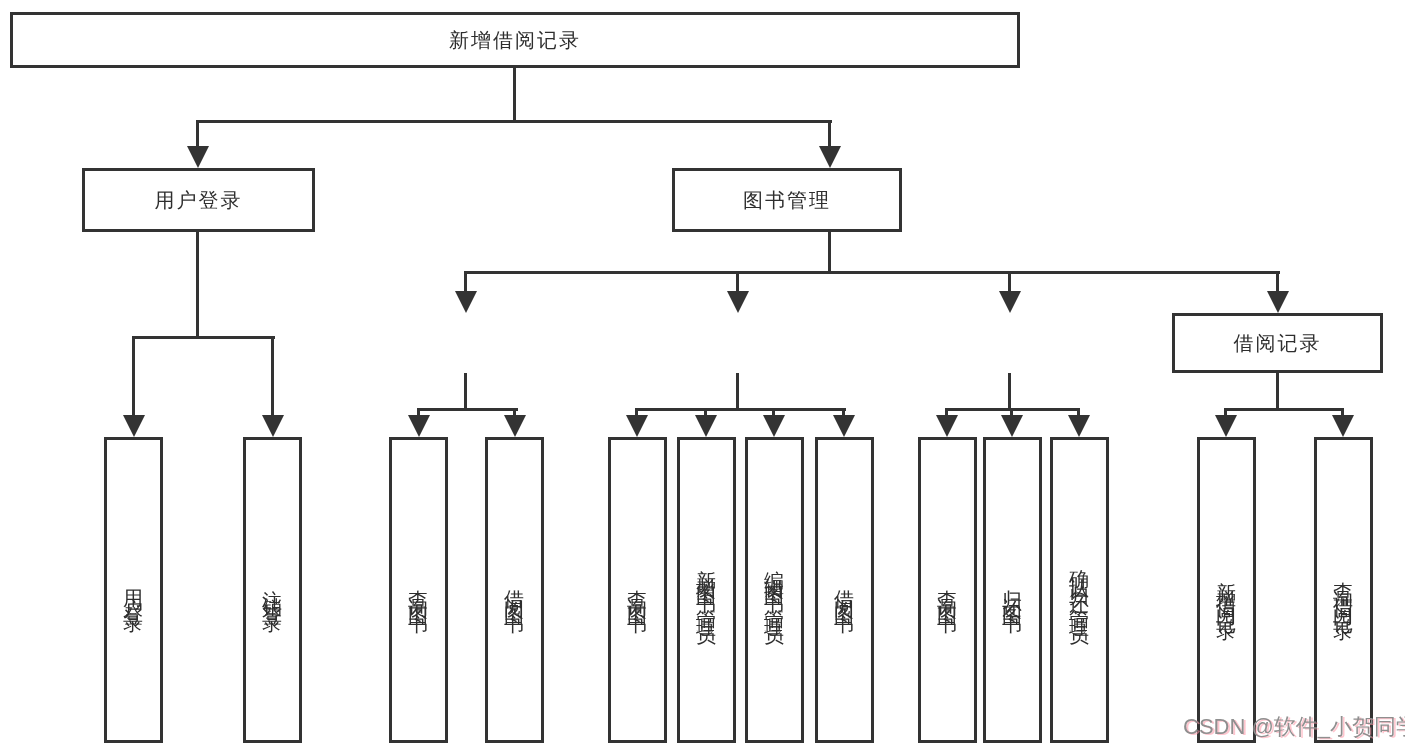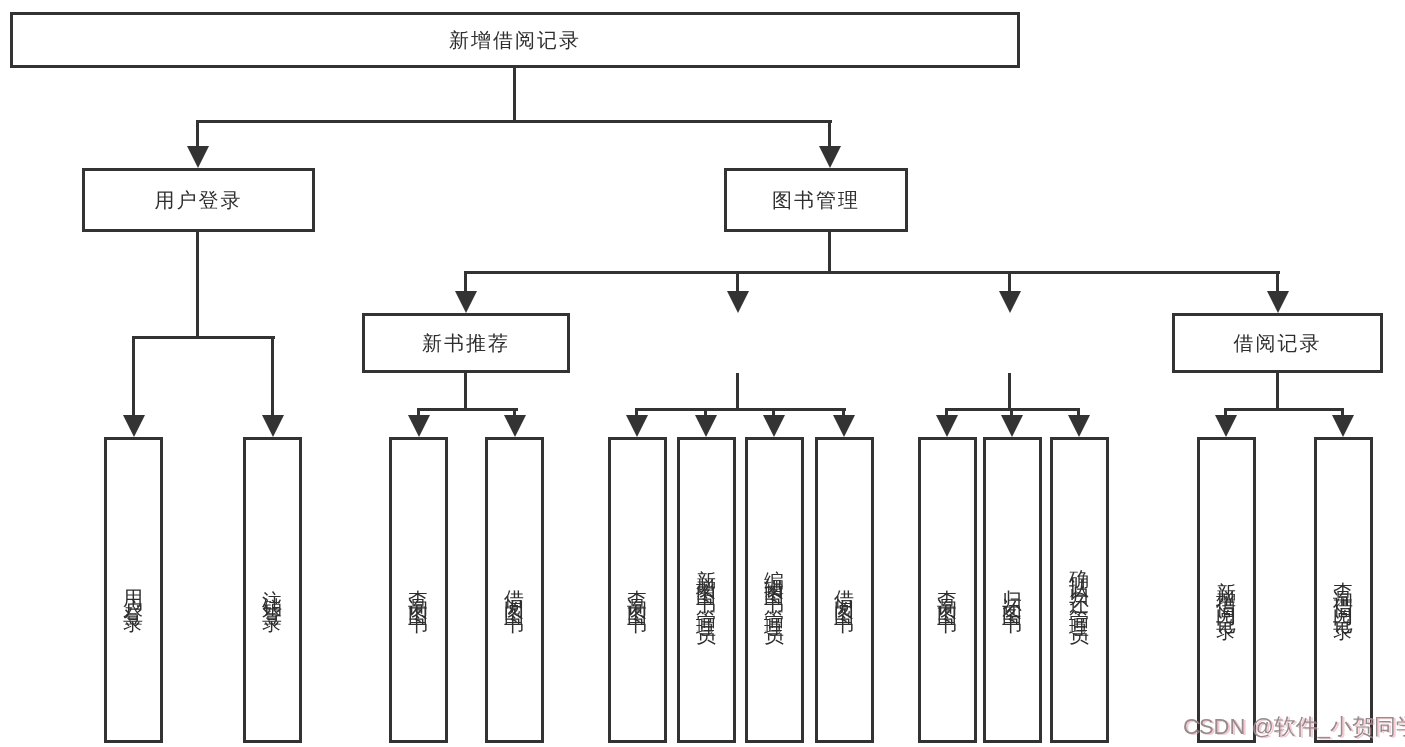--- a/index.html
+++ b/index.html
@@ -35,41 +35,40 @@
   <div class="node" style="left:10px;top:12px;width:1010px;height:56px">新增借阅记录</div>
 
   <div class="vl" style="left:513px;top:68px;height:52px"></div>
   <div class="hl" style="left:196px;top:120px;width:636px"></div>
   <div class="vl" style="left:196px;top:120px;height:30px"></div>
   <div class="tri" style="left:187px;top:146px"></div>
   <div class="vl" style="left:828px;top:120px;height:30px"></div>
   <div class="tri" style="left:819px;top:146px"></div>
 
   <div class="node" style="left:82px;top:168px;width:233px;height:64px">用户登录</div>
-  <div class="node" style="left:724px;top:168px;width:184px;height:64px">图书管理</div>
+  <div class="node" style="left:672px;top:168px;width:230px;height:64px">图书管理</div>
 
   <div class="vl" style="left:196px;top:232px;height:106px"></div>
   <div class="hl" style="left:132px;top:336px;width:143px"></div>
   <div class="vl" style="left:132px;top:336px;height:84px"></div>
   <div class="tri" style="left:123px;top:415px"></div>
   <div class="vl" style="left:271px;top:336px;height:84px"></div>
   <div class="tri" style="left:262px;top:415px"></div>
 
   <div class="vl" style="left:828px;top:232px;height:39px"></div>
   <div class="hl" style="left:464px;top:271px;width:816px"></div>
   <div class="vl" style="left:464px;top:271px;height:26px"></div>
   <div class="tri" style="left:455px;top:291px"></div>
   <div class="vl" style="left:736px;top:271px;height:26px"></div>
   <div class="tri" style="left:727px;top:291px"></div>
   <div class="vl" style="left:1008px;top:271px;height:26px"></div>
   <div class="tri" style="left:999px;top:291px"></div>
   <div class="vl" style="left:1276px;top:271px;height:26px"></div>
   <div class="tri" style="left:1267px;top:291px"></div>
 
-  <div class="node" style="left:362px;top:313px;width:208px;height:60px">新书推荐</div>
   <div class="node" style="left:1172px;top:313px;width:211px;height:60px">借阅记录</div>
 
   <div class="vl" style="left:464px;top:373px;height:38px"></div>
   <div class="hl" style="left:417px;top:408px;width:101px"></div>
   <div class="vl" style="left:417px;top:408px;height:12px"></div>
   <div class="tri" style="left:408px;top:415px"></div>
   <div class="vl" style="left:513px;top:408px;height:12px"></div>
   <div class="tri" style="left:504px;top:415px"></div>
 
   <div class="vl" style="left:736px;top:373px;height:38px"></div>

